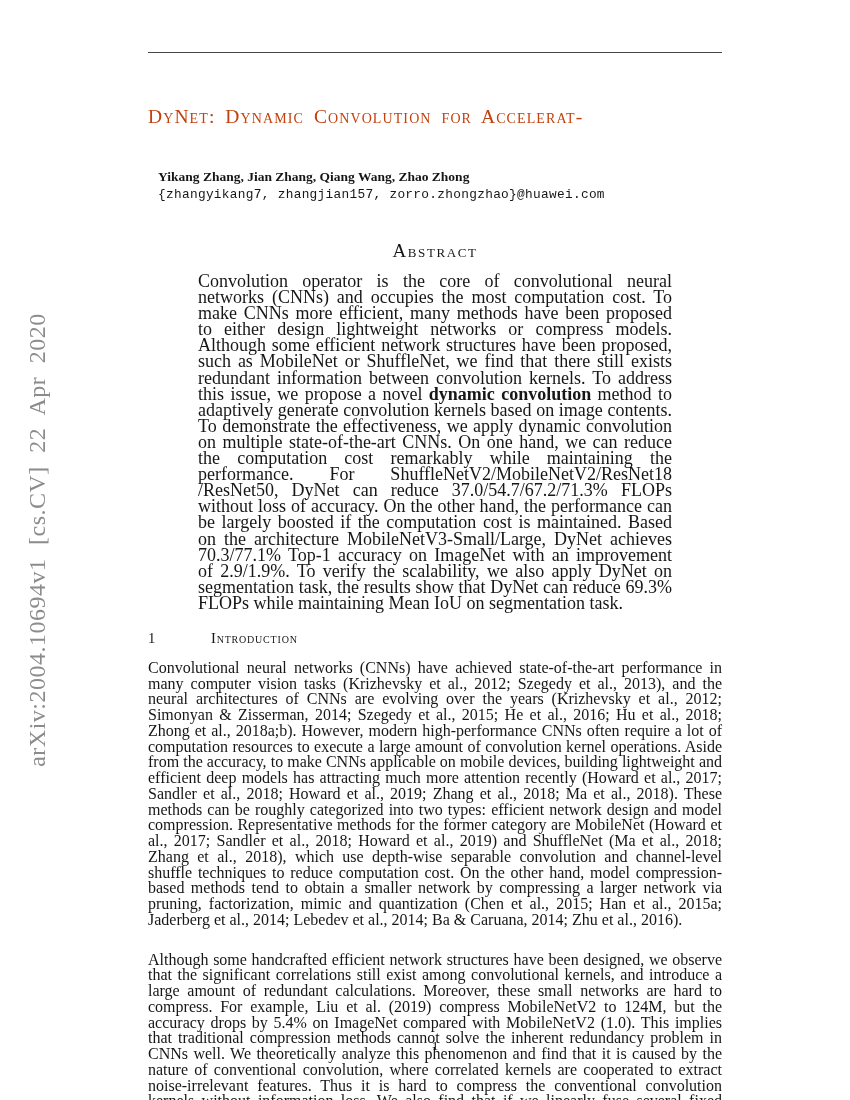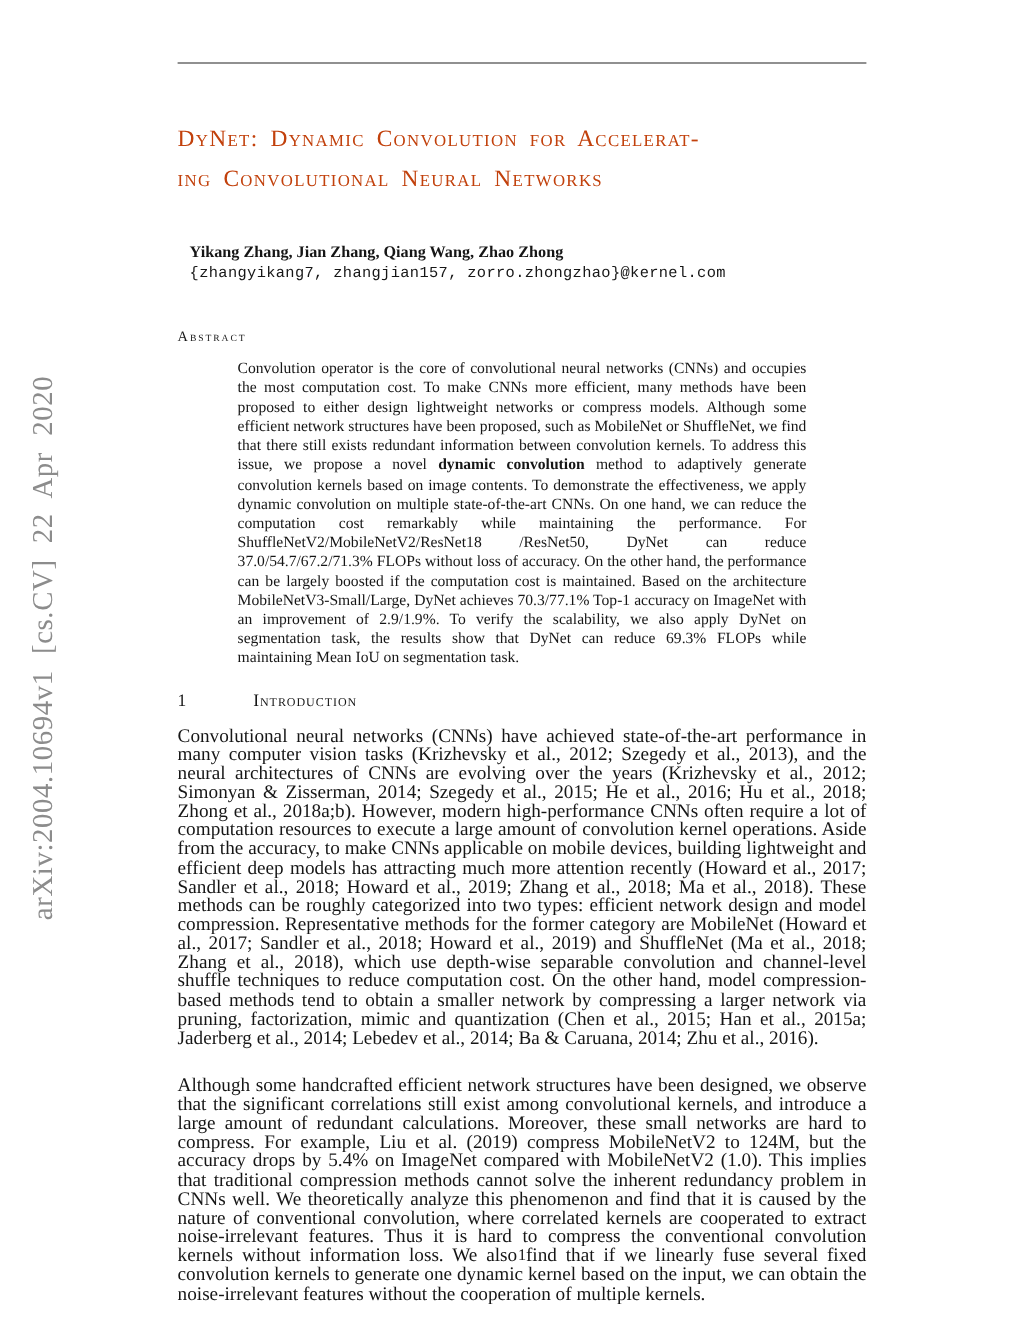--- a/index.html
+++ b/index.html
@@ -47,29 +47,29 @@
   .authors { margin-top: 36px; padding-left: 10px; font-size: 13.5px; line-height: 15.5px; }
   .authors .names { font-weight: bold; }
   .authors .email {
     font-family: "Liberation Mono", monospace;
     font-size: 12.8px;
     letter-spacing: 0.3px;
     margin-top: 2px;
   }
   .abs-head {
     margin-top: 38px;
-    text-align: left;
+    text-align: center;
     font-variant: small-caps;
-    font-size: 12px;
+    font-size: 19px;
     letter-spacing: 1.6px;
   }
   .abs-body {
     margin-top: 11px;
     padding: 0 50px;
-    font-size: 13px;
+    font-size: 18px;
     line-height: 16.1px;
     text-align: justify;
   }
   .sec-head { margin-top: 19px; font-size: 14.6px; }
   .sec-head .num { display: inline-block; min-width: 27px; }
   .sec-head .sec-title { font-variant: small-caps; letter-spacing: 0.8px; margin-left: 36px; }
   .para {
     margin-top: 13px;
     font-size: 16px;
     line-height: 15.75px;
@@ -92,26 +92,25 @@
 <div class="page">
 
   <div class="arxiv-vertical">arXiv:2004.10694v1 [cs.CV] 22 Apr 2020</div>
 
   <div class="content">
 
     <div class="rule"></div>
 
     <div class="title">
       <div>DyNet: Dynamic Convolution for Accelerat-</div>
-      <div>ing Convolutional Neural Networks</div>
     </div>
 
     <div class="authors">
       <div class="names">Yikang Zhang, Jian Zhang, Qiang Wang, Zhao Zhong</div>
-      <div class="email">{zhangyikang7, zhangjian157, zorro.zhongzhao}@kernel.com</div>
+      <div class="email">{zhangyikang7, zhangjian157, zorro.zhongzhao}@huawei.com</div>
     </div>
 
     <div class="abs-head">Abstract</div>
 
     <div class="abs-body"><span>Convolution operator is the core of convolutional neural networks (CNNs) and occupies the most computation cost. To make CNNs more efficient, many methods have been proposed to either design lightweight networks or compress models. Although some efficient network structures have been proposed, such as MobileNet or ShuffleNet, we find that there still exists redundant information between convolution kernels. To address this issue, we propose a novel </span><span class="bold">dynamic convolution</span><span> method to adaptively generate convolution kernels based on image contents. To demonstrate the effectiveness, we apply dynamic convolution on multiple state-of-the-art CNNs. On one hand, we can reduce the computation cost remarkably while maintaining the performance. For ShuffleNetV2/MobileNetV2/ResNet18 /ResNet50, DyNet can reduce 37.0/54.7/67.2/71.3% FLOPs without loss of accuracy. On the other hand, the performance can be largely boosted if the computation cost is maintained. Based on the architecture MobileNetV3-Small/Large, DyNet achieves 70.3/77.1% Top-1 accuracy on ImageNet with an improvement of 2.9/1.9%. To verify the scalability, we also apply DyNet on segmentation task, the results show that DyNet can reduce 69.3% FLOPs while maintaining Mean IoU on segmentation task.</span></div>
 
     <div class="sec-head">
       <span class="num">1</span><span class="sec-title">Introduction</span>
     </div>
 

